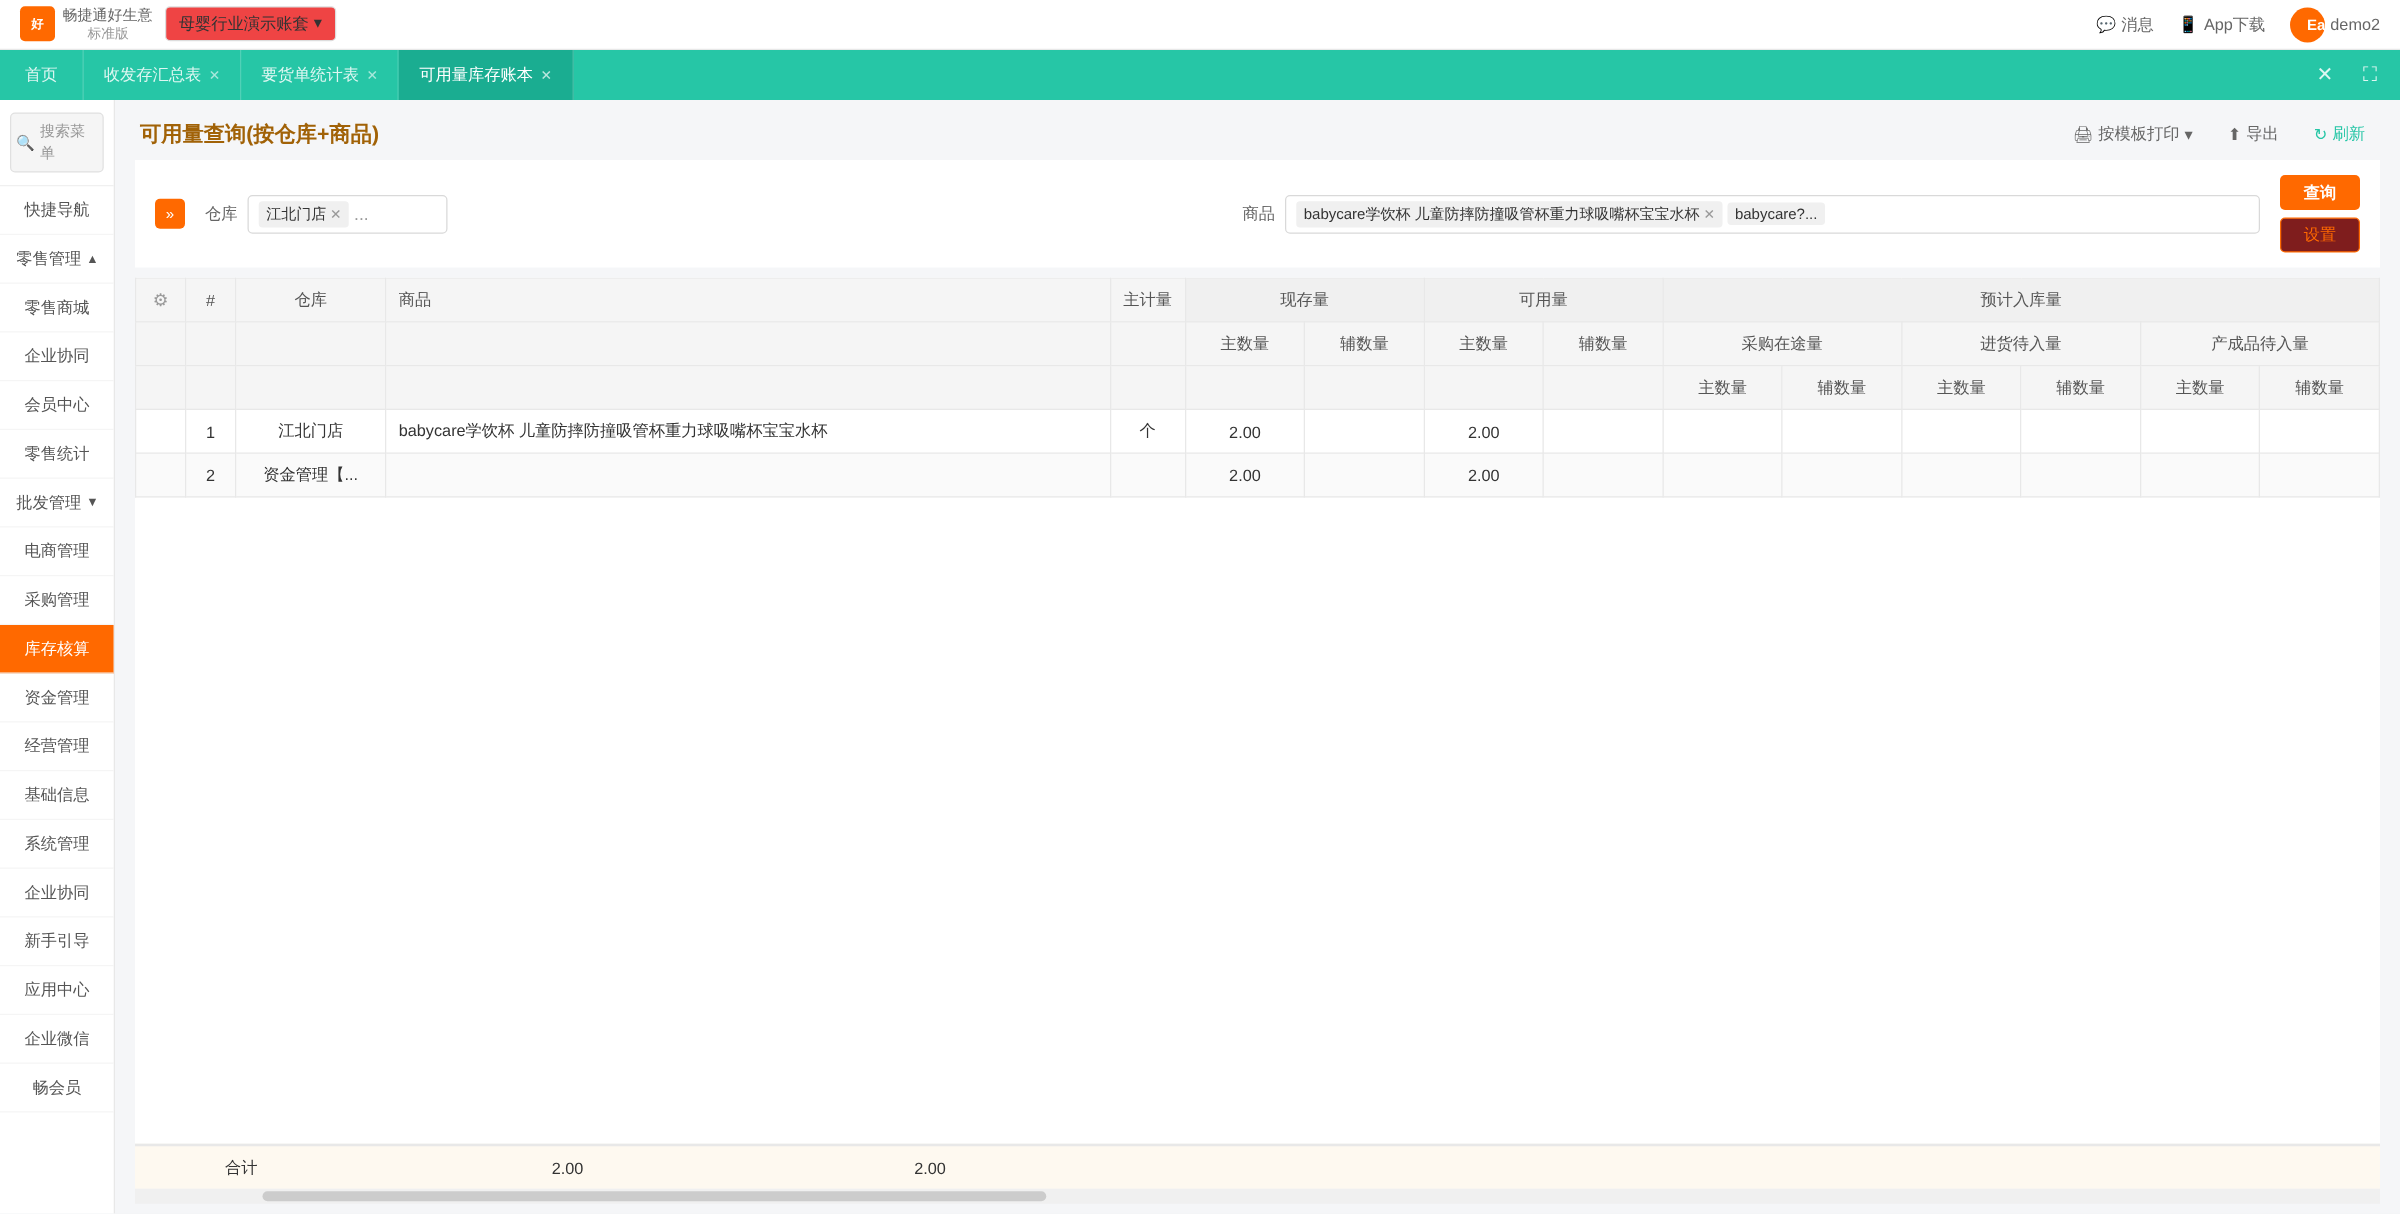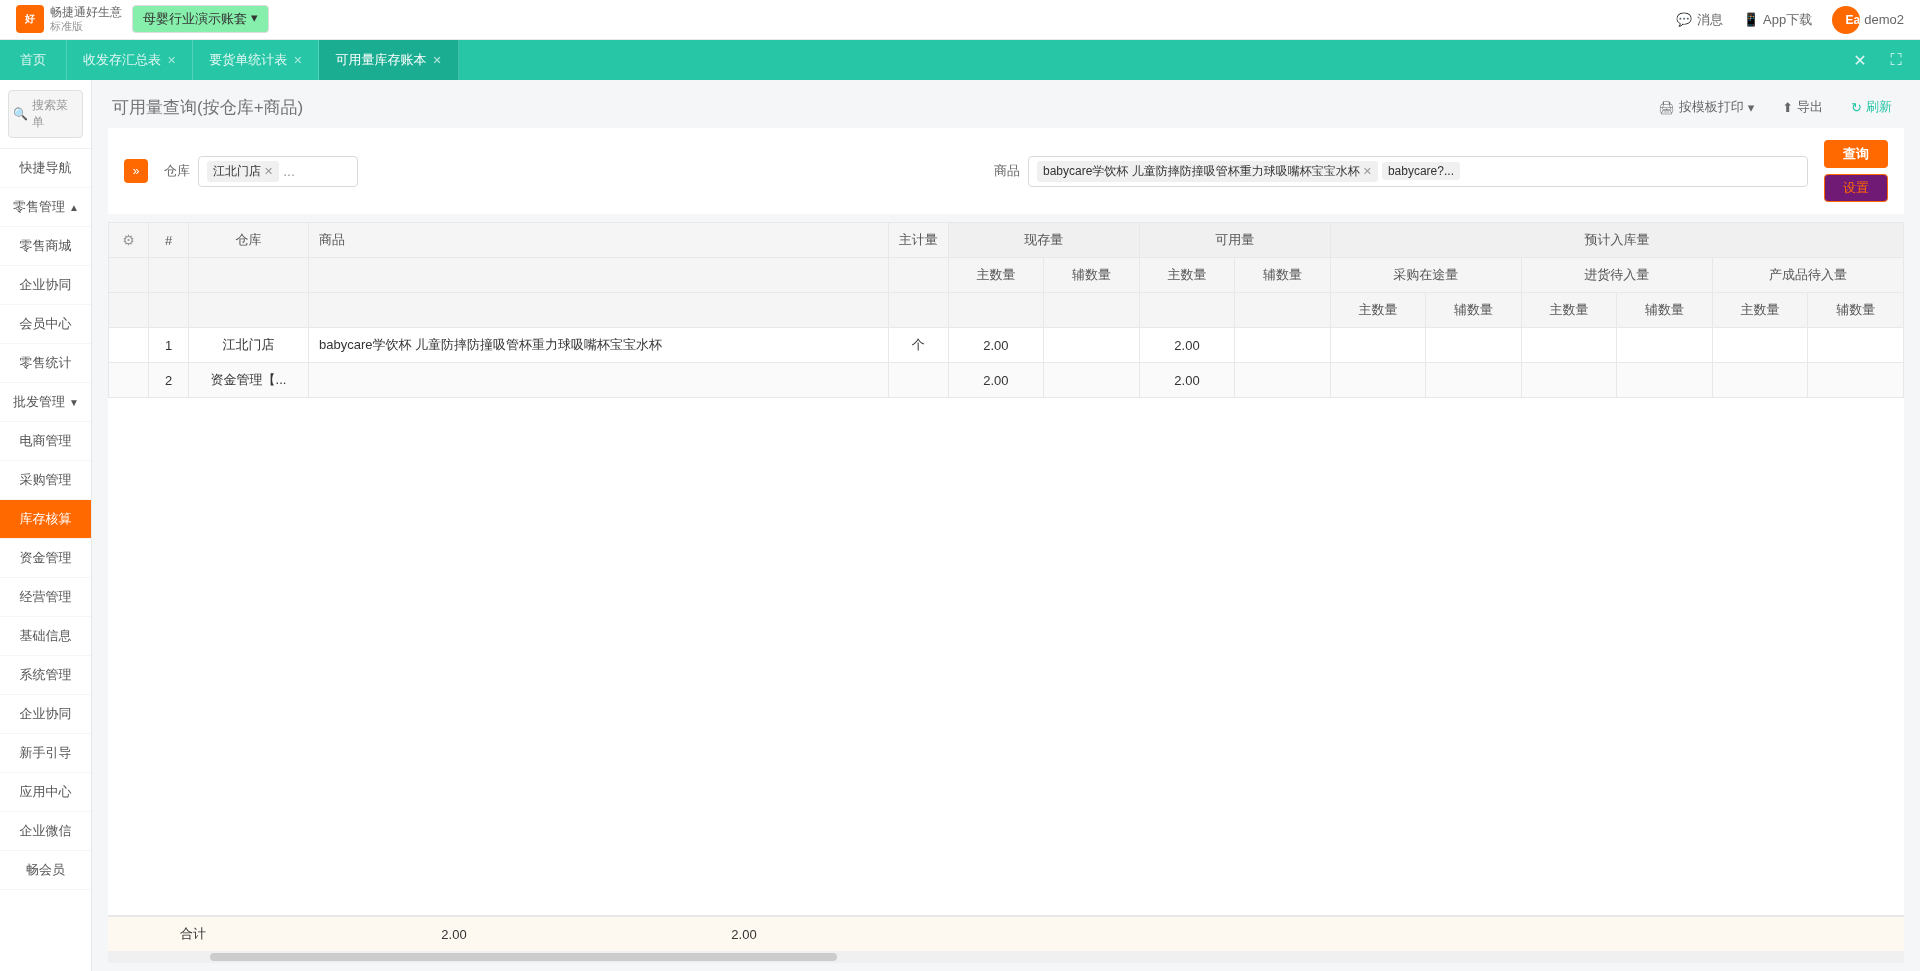--- a/index.html
+++ b/index.html
@@ -39,28 +39,29 @@
       font-weight: bold;
     }
     .logo-text {
       font-size: 12px;
       color: #666;
       line-height: 1.2;
     }
     .logo-sub {
       font-size: 11px;
       color: #999;
+      margin-left: 20px;
     }
     .industry-selector {
       display: flex;
       gap: 4px;
       padding: 4px 10px;
       border: 1px solid #ddd;
       border-radius: 4px;
-      background: #86efac;
+      background: #ef4444;
       cursor: pointer;
       font-size: 13px;
       color: #333;
     }
     .top-bar-right {
       display: flex;
       align-items: center;
       gap: 20px;
     }
     .top-bar-right-item {
@@ -203,22 +204,22 @@
     
     .page-header {
       background: #f5f6f8;
       padding: 14px 20px 8px 20px;
       display: flex;
       align-items: center;
       justify-content: space-between;
     }
     .page-title {
       font-size: 17px;
-      font-weight: 400;
-      color: #737373;
+      font-weight: 700;
+      color: #a16207;
     }
     .page-header-actions {
       display: flex;
       align-items: center;
       gap: 12px;
     }
     .header-action-btn {
       display: flex;
       align-items: center;
       gap: 4px;
@@ -312,21 +313,21 @@
       color: #fff;
       border: none;
       border-radius: 4px;
       padding: 5px 18px;
       font-size: 13px;
       cursor: pointer;
       white-space: nowrap;
       font-weight: bold;
     }
     .btn-setting {
-      background: #701a75;
+      background: #7f1d1d;
       color: #ff6900;
       border: 1px solid #ff6900;
       border-radius: 4px;
       padding: 4px 18px;
       font-size: 13px;
       cursor: pointer;
       white-space: nowrap;
     }
 
     

